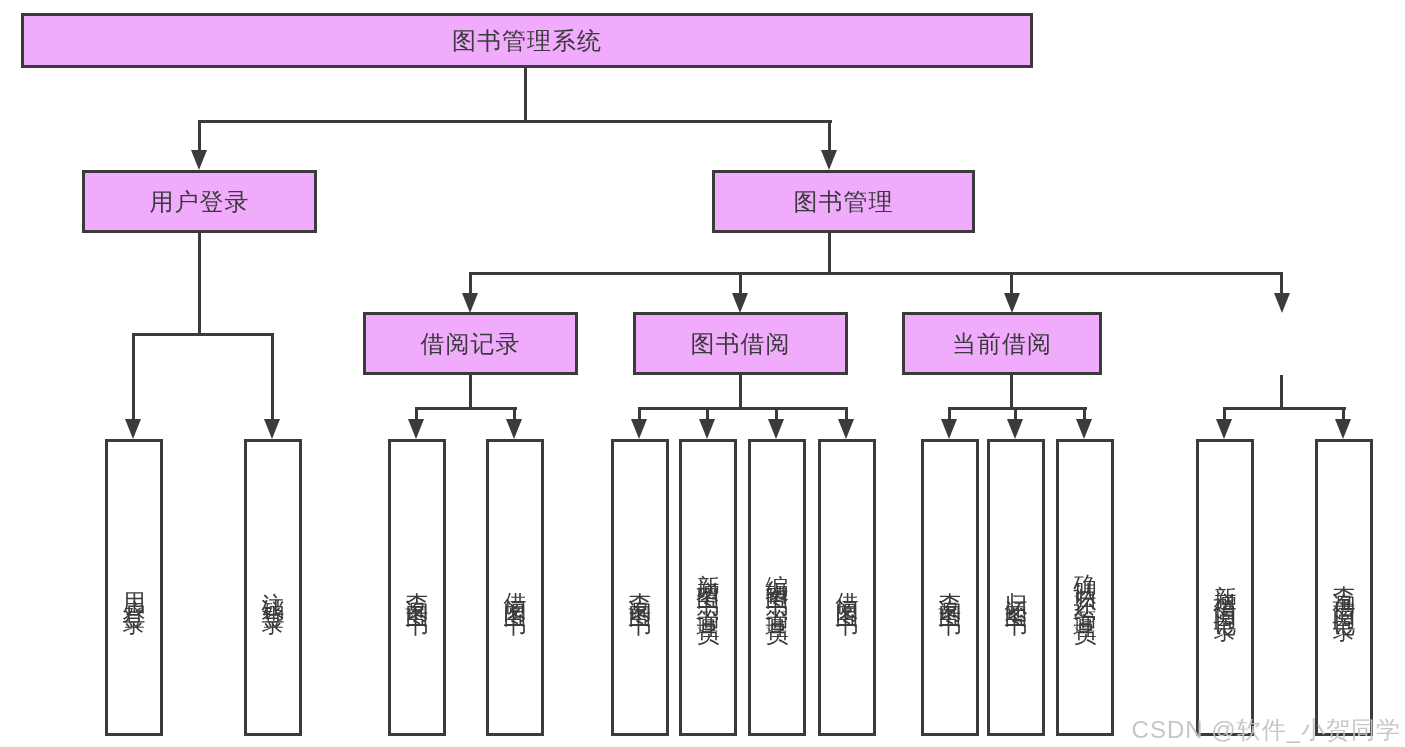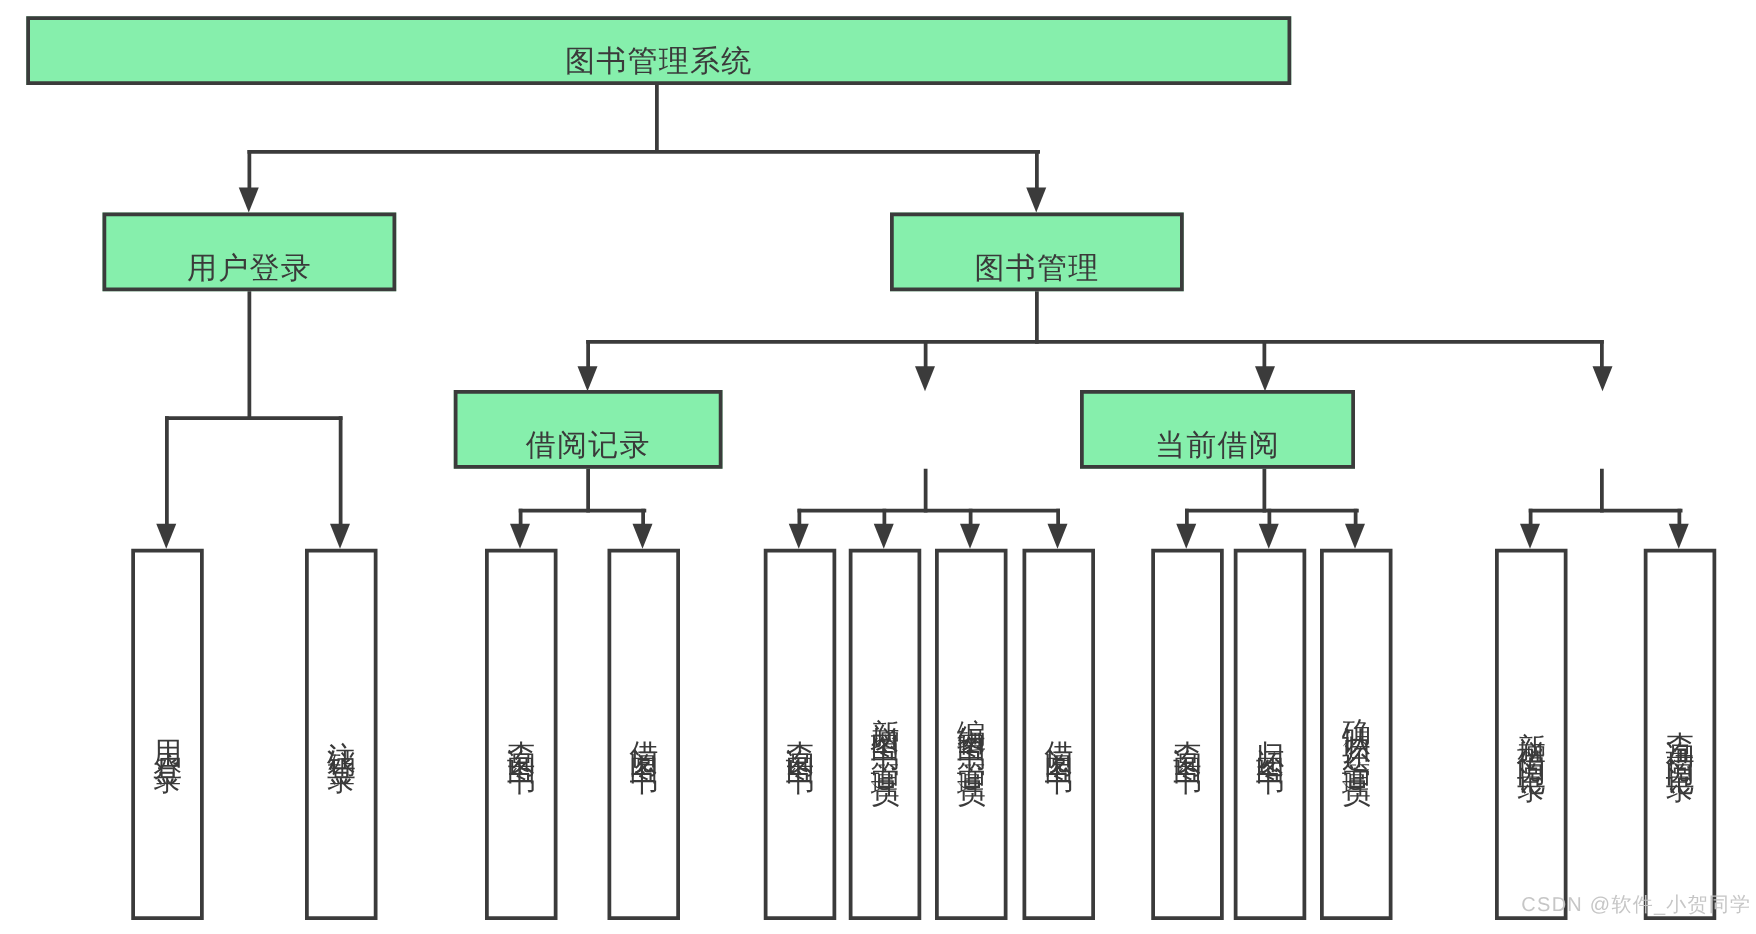--- a/index.html
+++ b/index.html
@@ -8,22 +8,22 @@
   }
   *{margin:0;padding:0;box-sizing:border-box;}
   html,body{width:1405px;height:747px;background:#ffffff;overflow:hidden;
     font-family:"Liberation Sans","DejaVu Sans",sans-serif;}
   .canvas{position:relative;width:1405px;height:747px;background:#ffffff;}
 
   
   .box{
     position:absolute;
     border:3px solid var(--line);
-    background:#86efac;
-    display:flex;align-items:flex-end;justify-content:center;
+    background:#f0abfc;
+    display:flex;align-items:center;justify-content:center;
     color:var(--text);
     font-family:Liberation Serif, serif;
   }
   .box .lbl{
     font-size:24px;
     letter-spacing:1px;
     color:var(--text);
     white-space:nowrap;
   }
   .leaf{
@@ -49,50 +49,53 @@
   .head{
     position:absolute;width:0;height:0;
     border-left:8px solid transparent;
     border-right:8px solid transparent;
     border-top:20px solid var(--line);
   }
 
   .watermark{
     position:absolute;
     top:714px;right:4px;
-    font-size:16px;
+    font-size:24px;
     color:rgba(195,195,195,0.95);
     letter-spacing:1px;
     z-index:10;
     white-space:nowrap;
   }
 </style>
 </head>
 <body>
 
 <div class="canvas">
 
   <div class="box" style="left:21px;top:13px;width:1012px;height:55px;">
     <span class="lbl">图书管理系统</span>
   </div>
 
   <div class="box" style="left:82px;top:170px;width:235px;height:63px;">
     <span class="lbl">用户登录</span>
   </div>
 
-  <div class="box" style="left:712px;top:170px;width:235px;height:63px;">
+  <div class="box" style="left:712px;top:170px;width:263px;height:63px;">
     <span class="lbl">图书管理</span>
   </div>
 
   <div class="box" style="left:363px;top:312px;width:215px;height:63px;">
     <span class="lbl">借阅记录</span>
   </div>
 
-
-  <div class="box" style="left:864px;top:312px;width:220px;height:63px;">
+  <div class="box" style="left:633px;top:312px;width:215px;height:63px;">
+    <span class="lbl">图书借阅</span>
+  </div>
+
+  <div class="box" style="left:902px;top:312px;width:200px;height:63px;">
     <span class="lbl">当前借阅</span>
   </div>
 
 
   <div class="leaf" style="left:105px;">
     <span class="vlbl">用户登录</span>
   </div>
   <div class="leaf" style="left:244px;">
     <span class="vlbl">注销登录</span>
   </div>

